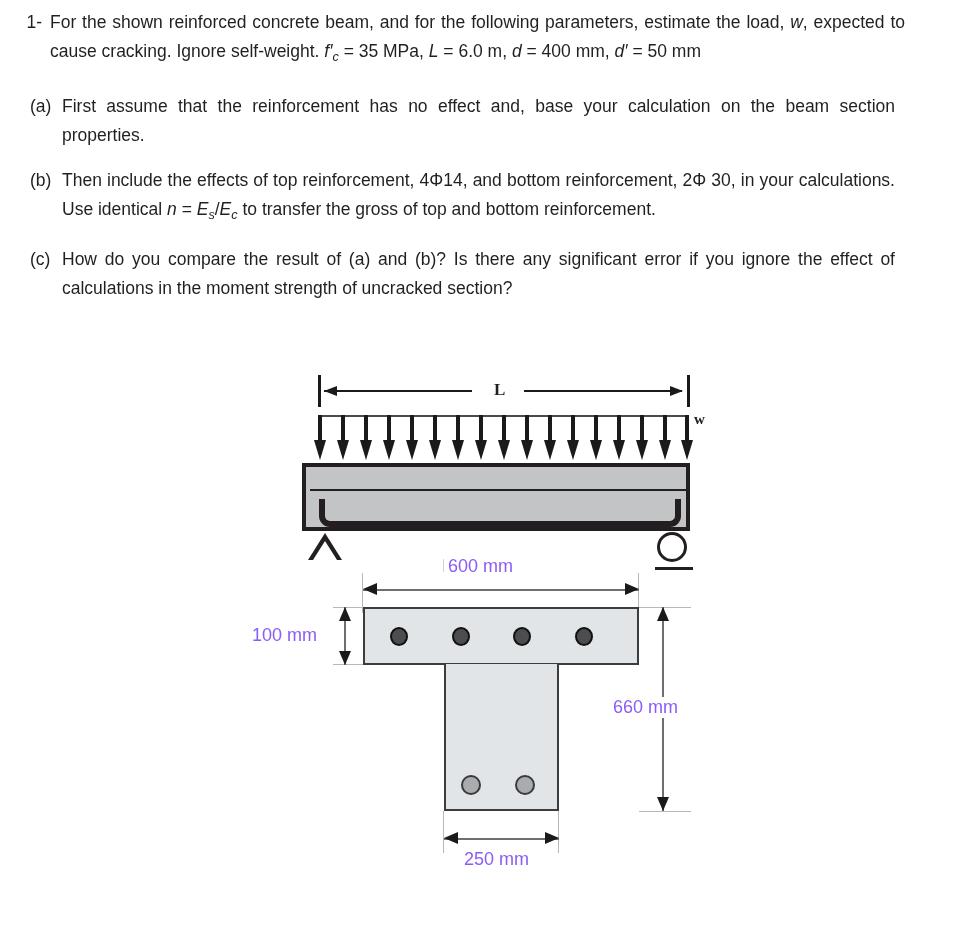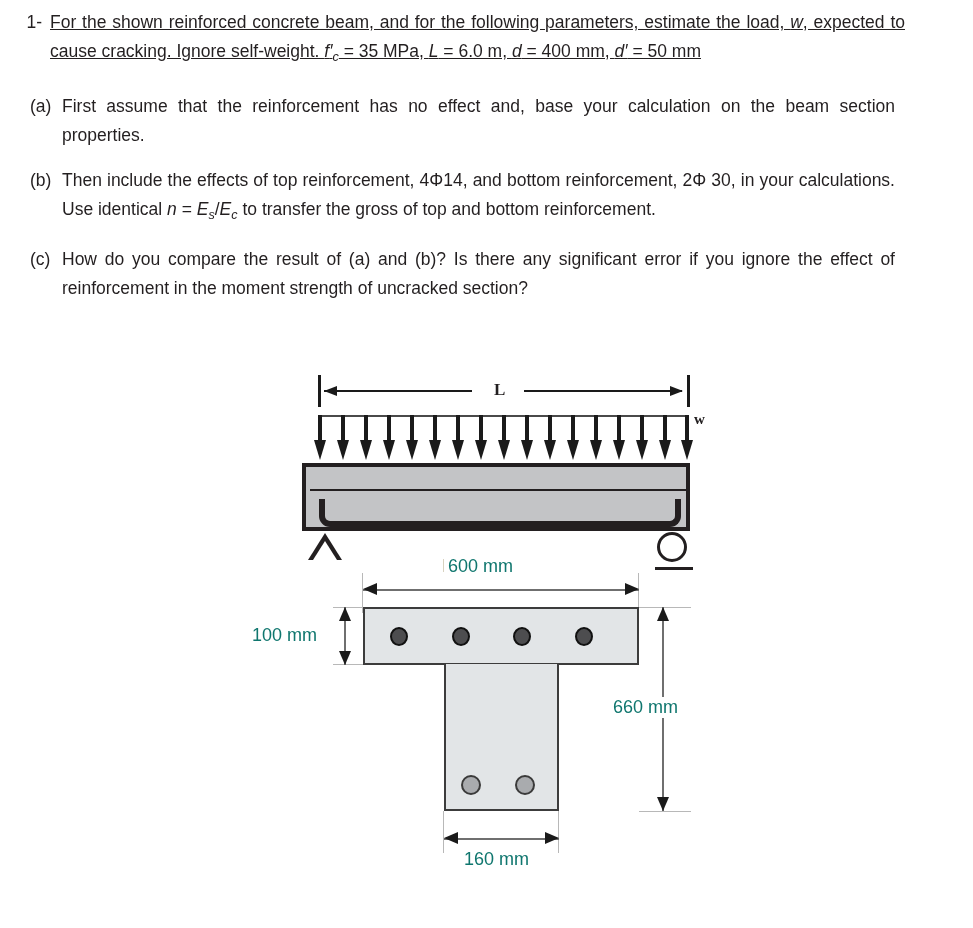--- a/index.html
+++ b/index.html
@@ -34,21 +34,20 @@
     flex: 0 0 auto;
     font-size: 17.5px;
     line-height: 29px;
   }
   .q-body {
     flex: 1 1 auto;
     font-size: 17.5px;
     line-height: 29px;
     text-align: justify;
     padding-right: 68px;
-    text-decoration: underline;
   }
   .sub-row {
     display: flex;
     align-items: flex-start;
     margin-top: 15px;
   }
   .sub-label {
     width: 62px;
     flex: 0 0 auto;
     text-align: left;
@@ -271,21 +270,21 @@
     position: absolute; width: 0; height: 0;
     border-left: 6px solid transparent;
     border-right: 6px solid transparent;
   }
   .ar-u { border-bottom: 14px solid #1a1a1a; }
   .ar-d { border-top: 14px solid #1a1a1a; }
   .dim-v-thin { position: absolute; width: 1.6px; background: #6f6f6f; }
   .sec-label {
     position: absolute;
     font-size: 18px;
-    color: #0f766e;
+    color: #8b5cf6;
     white-space: nowrap;
   }
 </style>
 </head>
 <body>
 
 <div class="question">
 
   <div class="q-row" style="margin-top:8px;">
     <div class="q-num">1-</div>
@@ -297,21 +296,21 @@
     <div class="sub-body">First assume that the reinforcement has no effect and, base your calculation on the beam section properties.</div>
   </div>
 
   <div class="sub-row" style="margin-top:16px;">
     <div class="sub-label">(b)</div>
     <div class="sub-body"><span>Then include the effects of top reinforcement, 4Φ14, and bottom reinforcement, 2Φ 30, in your calculations. Use identical </span><i class="it">n</i><span> = </span><i class="it">E</i><i class="it sub">s</i><span>/</span><i class="it">E</i><i class="it sub">c</i><span> to transfer the gross of top and bottom reinforcement.</span></div>
   </div>
 
   <div class="sub-row" style="margin-top:16px;">
     <div class="sub-label">(c)</div>
-    <div class="sub-body">How do you compare the result of (a) and (b)? Is there any significant error if you ignore the effect of reinforcement in the moment strength of uncracked section?</div>
+    <div class="sub-body">How do you compare the result of (a) and (b)? Is there any significant error if you ignore the effect of calculations in the moment strength of uncracked section?</div>
   </div>
 
 </div>
 
 <div class="figs">
 
   <div class="beam-fig">
 
     <div class="beam-dimline">
       <div class="tick-v" style="left:0px; top:0px; height:32px;"></div>
@@ -440,17 +439,17 @@
     <div class="dim-v-thin" style="left:417px; top:42px; height:204px;"></div>
     <div class="ar-u" style="left:412px; top:42px;"></div>
     <div class="ar-d" style="left:412px; top:232px;"></div>
     <div class="sec-label" style="left:366px; top:132px; background:#ffffff; padding:0 2px;">660 mm</div>
 
     <div class="ext-line" style="left:198px; top:246px; width:1.4px; height:42px;"></div>
     <div class="ext-line" style="left:313px; top:246px; width:1.4px; height:42px;"></div>
     <div class="dim-h-thin" style="left:199px; top:273px; width:115px;"></div>
     <div class="ar-l" style="left:199px; top:267px;"></div>
     <div class="ar-r" style="left:300px; top:267px;"></div>
-    <div class="sec-label" style="left:219px; top:284px;">160 mm</div>
+    <div class="sec-label" style="left:219px; top:284px;">250 mm</div>
 
   </div>
 
 </div>
 
 </body></html>

